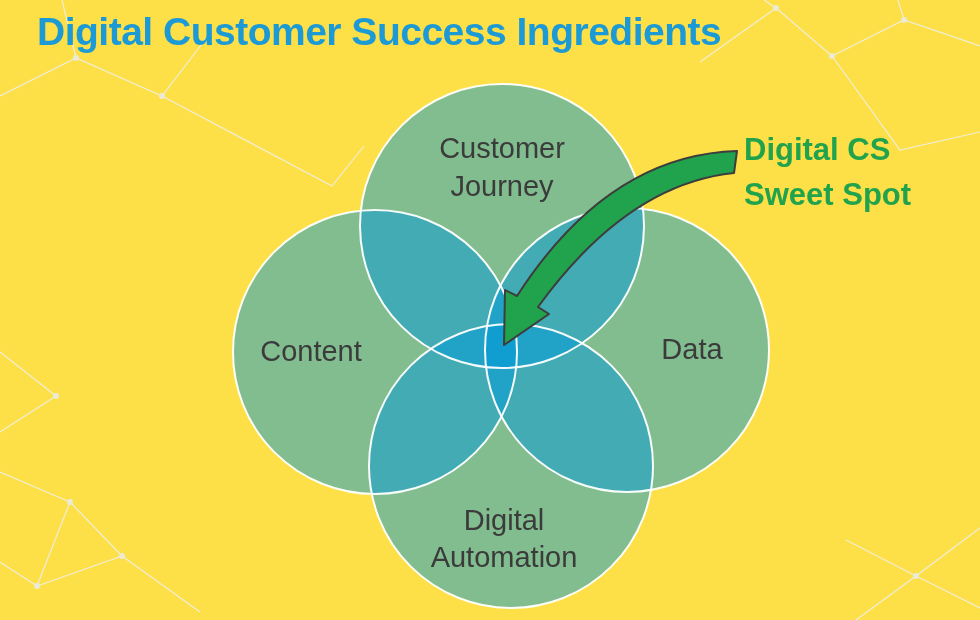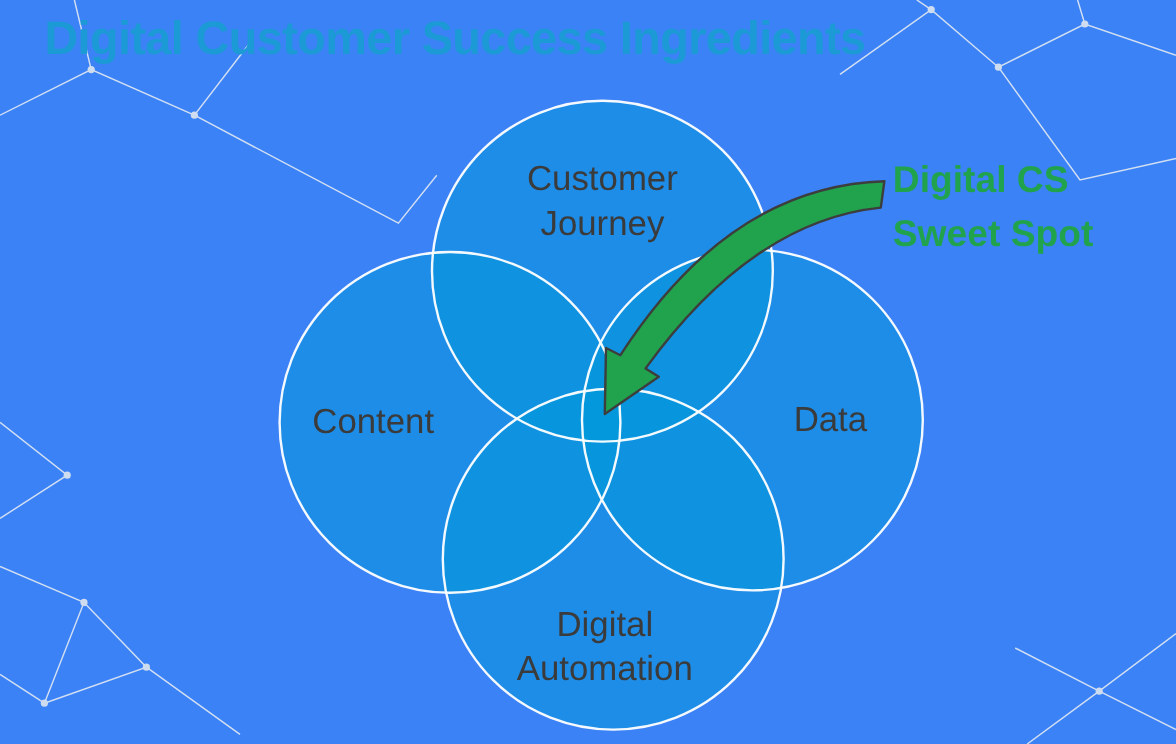--- a/index.html
+++ b/index.html
@@ -1,20 +1,20 @@
 <!DOCTYPE html>
 <html><head>
 <meta charset="utf-8">
 <style>
   html, body { margin: 0; padding: 0; background: #ffffff; }
   .slide {
     position: relative;
     width: 980px;
     height: 620px;
-    background: #3b82f6;
+    background: #fde047;
     overflow: hidden;
     font-family: "Liberation Sans", sans-serif;
   }
   .slide svg { display: block; }
   svg text {
     font-family: "Liberation Sans", sans-serif;
     user-select: none;
   }
   .title-text { font-weight: 700; letter-spacing: -0.5px; }
   .circle-label { font-weight: 400; }

